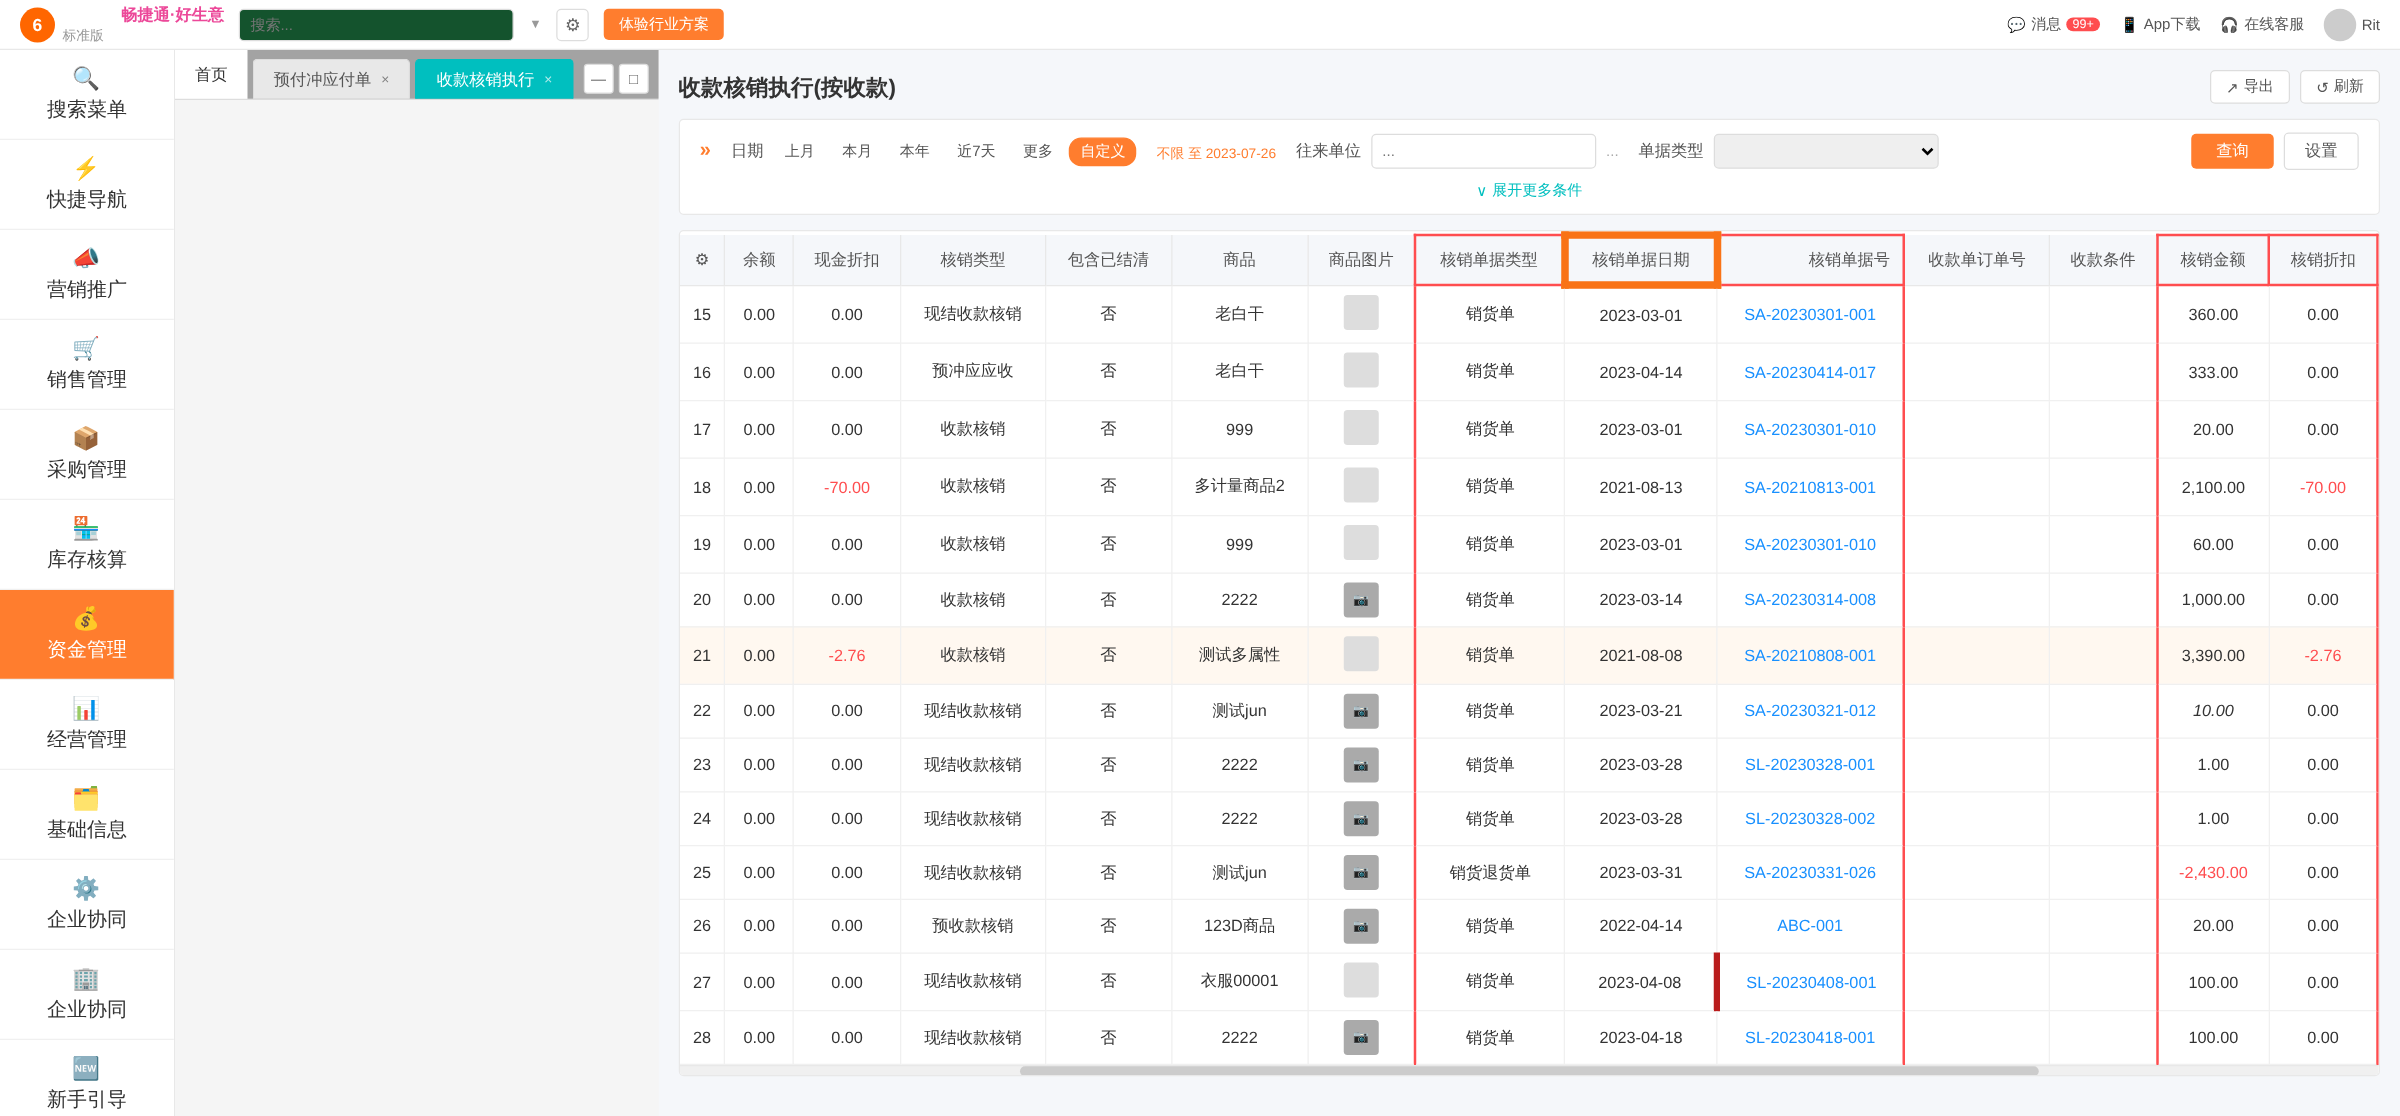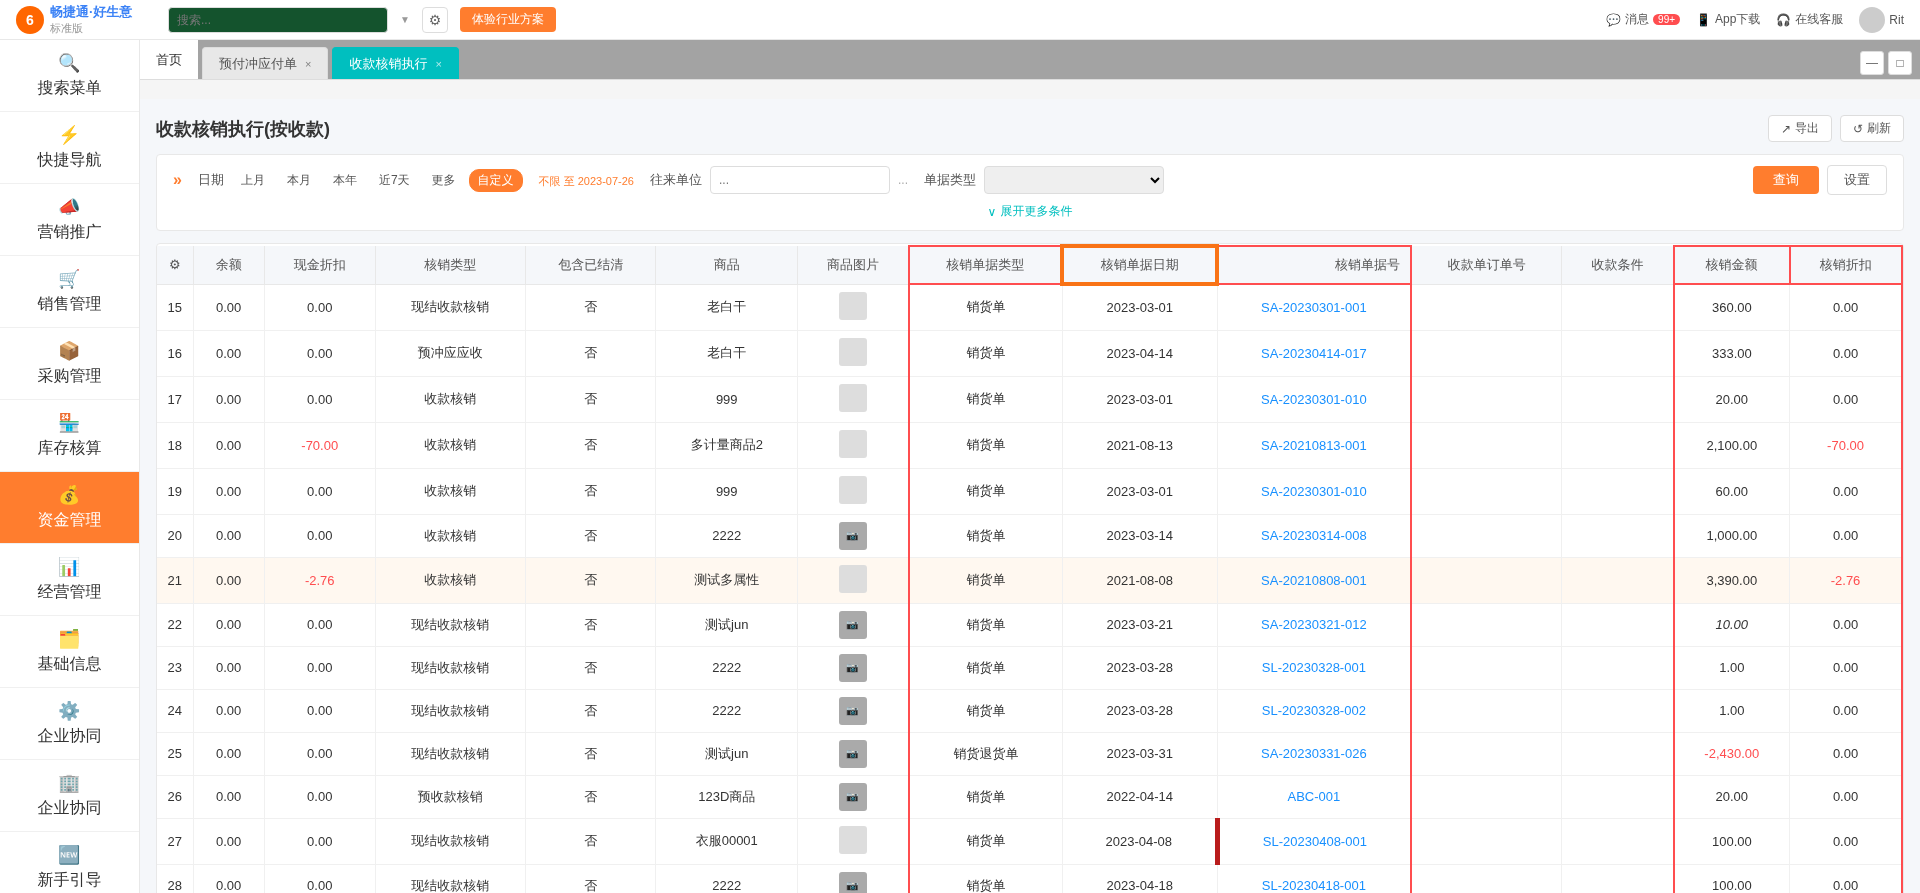--- a/index.html
+++ b/index.html
@@ -122,23 +122,22 @@
     }
     .sidebar-item.active { background: #ff7d2e; color: white; }
     .sidebar-item .icon { font-size: 18px; }
     .sidebar-item .label { font-size: 16px; text-align: center; }
     .sidebar-item.active .label { color: white; }
 
     
     .content-area {
       flex: 1;
       display: flex;
-      flex-direction: column;
+      flex-direction: row;
       overflow: hidden;
-      gap: 19px;
     }
     .tab {
       height: 32px;
       padding: 0 16px;
       border: 1px solid #ddd;
       border-bottom: none;
       background: #e8e8e8;
       border-radius: 4px 4px 0 0;
       cursor: pointer;
       display: flex;
@@ -384,21 +383,21 @@
   </style>
 </head>
 <body>
 
 <div class="top-bar">
   <div class="top-bar-logo">
     <div class="logo-icon">
       <span>6</span>
     </div>
     <div>
-      <div style="font-size:13px;font-weight:bold;color:#3b82f6;">畅捷通·好生意</div>
+      <div style="font-size:13px;font-weight:bold;color:#ec4899;margin-left:47px;">畅捷通·好生意</div>
       <div style="font-size:11px;color:#999;">标准版</div>
     </div>
   </div>
   <input class="search-box" type="text" placeholder="搜索..." style="">
   <span class="dropdown-arrow">▼</span>
   <button class="gear-btn">⚙</button>
   <button class="trial-btn">体验行业方案</button>
   <div class="top-bar-right">
     <div class="top-bar-right-item">
       <span>💬</span>
@@ -564,21 +563,21 @@
           <thead>
             <tr>
               <th class="col-settings">⚙</th>
               <th>余额</th>
               <th>现金折扣</th>
               <th>核销类型</th>
               <th>包含已结清</th>
               <th>商品</th>
               <th>商品图片</th>
               <th style="border:2px solid #ff4d4f;">核销单据类型</th>
-              <th style="border:4px solid #f97316;">核销单据日期</th>
+              <th style="border:6px solid #f97316;">核销单据日期</th>
               <th style="border:2px solid #ff4d4f;text-align:right;">核销单据号</th>
               <th>收款单订单号</th>
               <th>收款条件</th>
               <th style="border:2px solid #ff4d4f;">核销金额</th>
               <th style="border:2px solid #ff4d4f;">核销折扣</th>
             </tr>
           </thead>
           <tbody id="table-body">
           <tr>
     <td>15</td>

